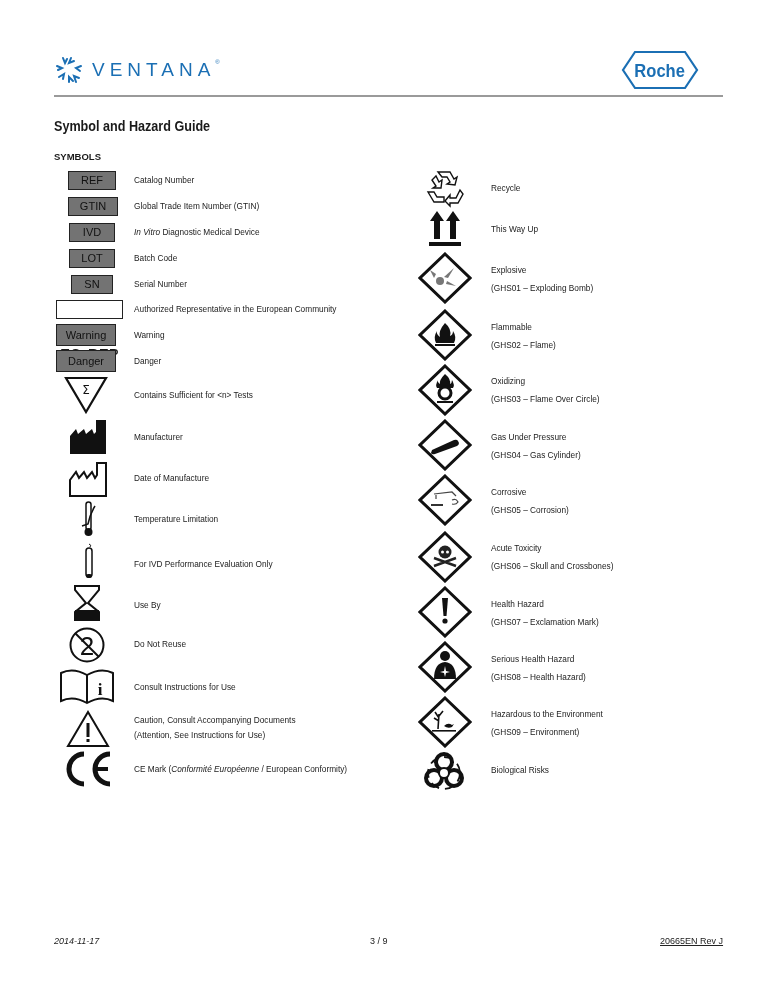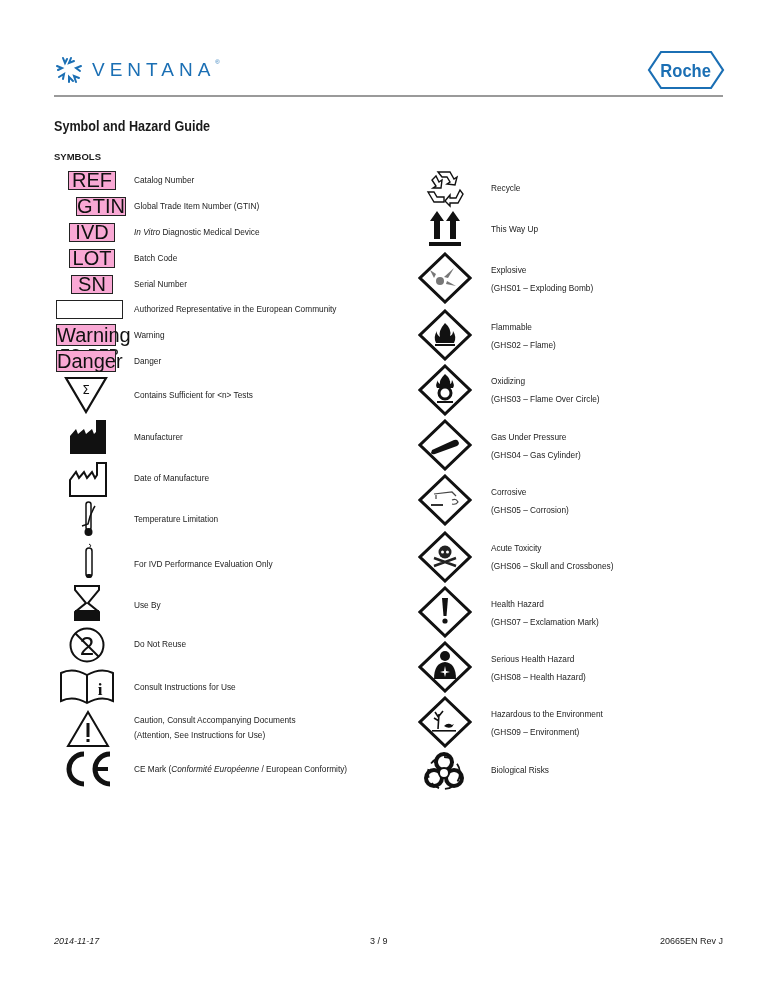--- a/index.html
+++ b/index.html
@@ -2,26 +2,26 @@
 <html><head>
 <meta charset="utf-8">
 <style>
   html, body { margin:0; padding:0; background:#fff; }
   body { width:768px; height:994px; position:relative; overflow:hidden;
          font-family:"Liberation Sans", sans-serif; color:#1a1a1a; }
   .abs { position:absolute; }
   .logo-ventana { left:54px; top:52px; width:180px; height:36px; display:flex; align-items:center; }
   .logo-ventana .word { font-size:19px; letter-spacing:5px; color:#1b6fb4; margin-left:8px; font-weight:normal; }
   .logo-ventana .reg { font-size:6px; vertical-align:top; letter-spacing:0; color:#1b6fb4; }
-  .logo-roche { left:647px; top:50px; width:78px; height:40px; }
+  .logo-roche { left:621px; top:50px; width:78px; height:40px; }
   .header-rule { left:54px; top:95px; width:669px; height:2px; background:#9a9a9a; }
   .doc-title { left:54px; top:118px; font-size:14px; font-weight:bold; transform:scaleX(0.9); transform-origin:left; }
   .section-label { left:54px; top:151px; font-size:9.5px; font-weight:bold; }
   .lbl { font-size:9px; color:#222; line-height:15px; white-space:nowrap; transform:scaleX(0.92); transform-origin:left; }
-  .boxsym { border:1.5px solid #222; font-size:20px; text-align:center; line-height:17px; height:17px; color:#111; background:#f9a8d4; }
+  .boxsym { border:1.5px solid #222; font-size:11px; text-align:center; line-height:17px; height:17px; color:#111; background:#737373; }
   .ecrep { display:flex; border:1.5px solid #222; height:17px; }
   .ecrep span { font-size:15px; line-height:17px; padding:0 3px;margin-top:44px; }
   .ecrep span:first-child { border-right:1.5px solid #222; }
   .footer { top:936px; font-size:9px; color:#222; }
   svg { display:block; }
 </style>
 </head>
 <body>
 
 <div class="abs logo-ventana">
@@ -49,21 +49,21 @@
 <div class="abs header-rule"></div>
 
 <div class="abs doc-title">Symbol and Hazard Guide</div>
 <div class="abs section-label">SYMBOLS</div>
 
 <div class="abs" style="left:68px;top:171px;">
   <div class="boxsym" style="width:46px;">REF</div>
 </div>
 <div class="abs lbl" style="left:134px;top:173px;">Catalog Number</div>
 
-<div class="abs" style="left:76px;top:197px;">
+<div class="abs" style="left:68px;top:197px;">
   <div class="boxsym" style="width:48px;">GTIN</div>
 </div>
 <div class="abs lbl" style="left:134px;top:199px;">Global Trade Item Number (GTIN)</div>
 
 <div class="abs" style="left:69px;top:223px;">
   <div class="boxsym" style="width:44px;">IVD</div>
 </div>
 <div class="abs lbl" style="left:134px;top:225px;"><i>In Vitro</i><span> Diagnostic Medical Device</span></div>
 
 <div class="abs" style="left:69px;top:249px;">
@@ -328,13 +328,13 @@
       <circle cx="34" cy="28" r="8"></circle>
     </g>
     <circle cx="24" cy="23" r="5" fill="#fff" stroke="#111" stroke-width="2"></circle>
     <circle cx="24" cy="23" r="16" fill="none" stroke="#111" stroke-width="1.8" stroke-dasharray="9 6"></circle>
   </svg>
 </div>
 <div class="abs lbl" style="left:491px;top:763px;">Biological Risks</div>
 
 <div class="abs footer" style="left:54px;font-style:italic;">2014-11-17</div>
 <div class="abs footer" style="left:370px;">3 / 9</div>
-<div class="abs footer" style="left:660px;">20665EN Rev J</div>
+<div class="abs footer" style="left:660px;text-decoration:underline;">20665EN Rev J</div>
 
 </body></html>

